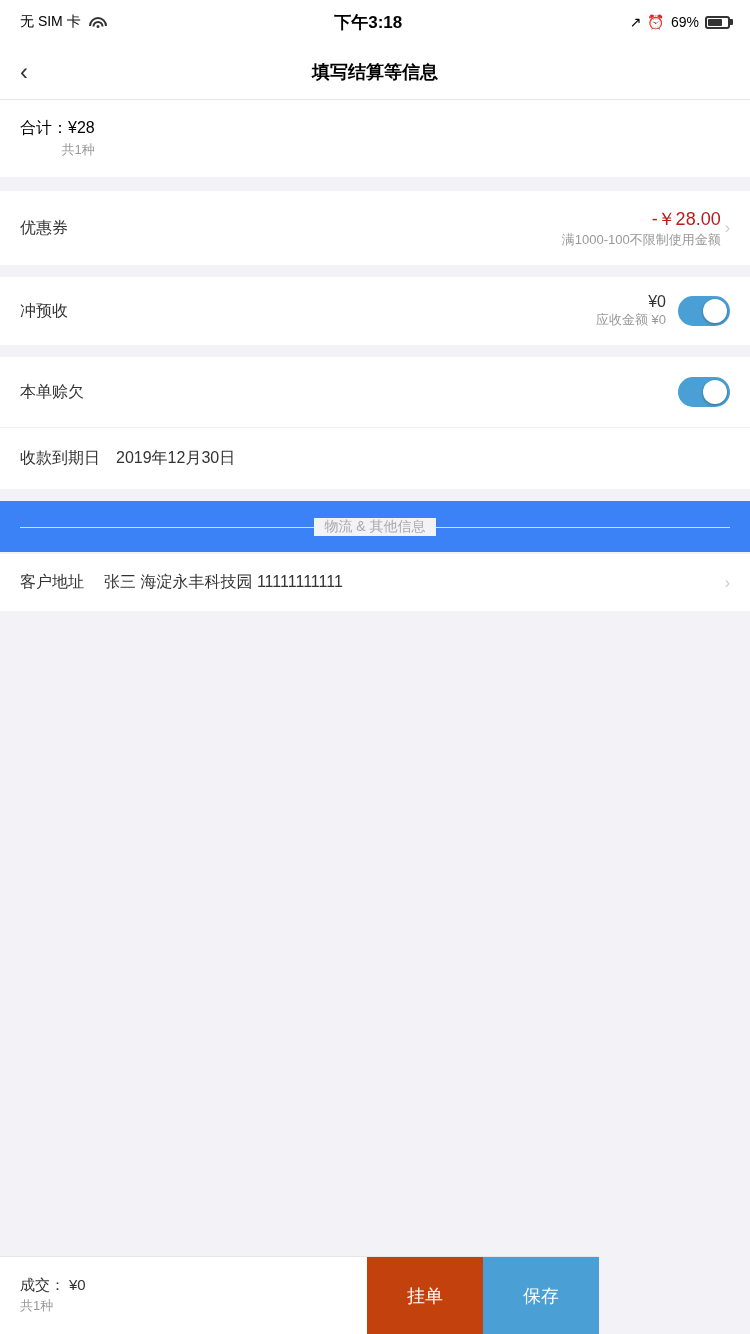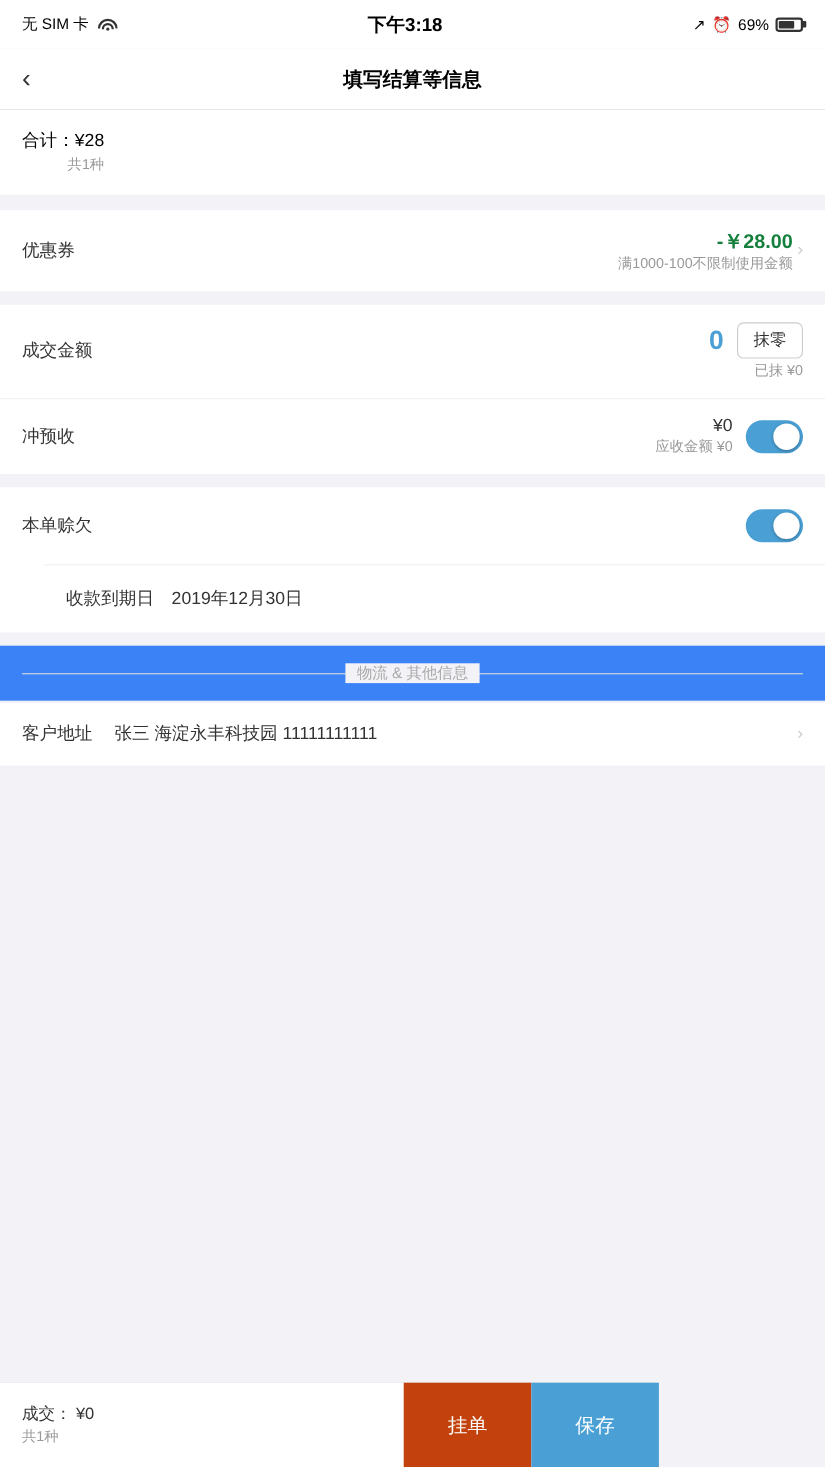--- a/index.html
+++ b/index.html
@@ -150,22 +150,22 @@
     .form-row:last-child {
       border-bottom: none;
     }
     .form-label {
       font-size: 16px;
       color: #333;
       flex-shrink: 0;
     }
     .coupon-amount {
       font-size: 18px;
-      font-weight: 700;
-      color: #15803d;
+      font-weight: 400;
+      color: #b91c1c;
     }
     .coupon-desc {
       font-size: 13px;
       color: #999;
       text-align: right;
     }
     .coupon-chevron {
       color: #ccc;
       font-size: 16px;
       margin-left: 4px;
@@ -272,21 +272,20 @@
       color: #333;
     }
 
     
     .due-row {
       display: flex;
       align-items: center;
       padding: 20px 20px;
       gap: 16px;
       border-top: 1px solid #f0f0f0;
-      margin-left: 40px;
     }
     .due-label {
       font-size: 16px;
       color: #333;
       flex-shrink: 0;
     }
     .due-date {
       font-size: 16px;
       color: #333;
     }
@@ -443,30 +442,20 @@
         </div>
         <span class="coupon-chevron">›</span>
       </div>
     </div>
   </div>
 
   <div class="section-divider"></div>
 
   <div class="form-section">
 
-    <div class="amount-row">
-      <span class="form-label">成交金额</span>
-      <div style="display:flex;flex-direction:column;align-items:flex-end;">
-        <div class="amount-input-area">
-          <span class="amount-value">0</span>
-          <button class="round-btn">抹零</button>
-        </div>
-        <div class="amount-sub">已抹  ¥0</div>
-      </div>
-    </div>
 
     <div class="prepay-row">
       <span class="form-label">冲预收</span>
       <div class="prepay-right">
         <div class="prepay-amount-area">
           <div class="prepay-amount">¥0</div>
           <div class="prepay-sub">应收金额 ¥0</div>
         </div>
         <div class="toggle">
           <div class="toggle-knob"></div>

